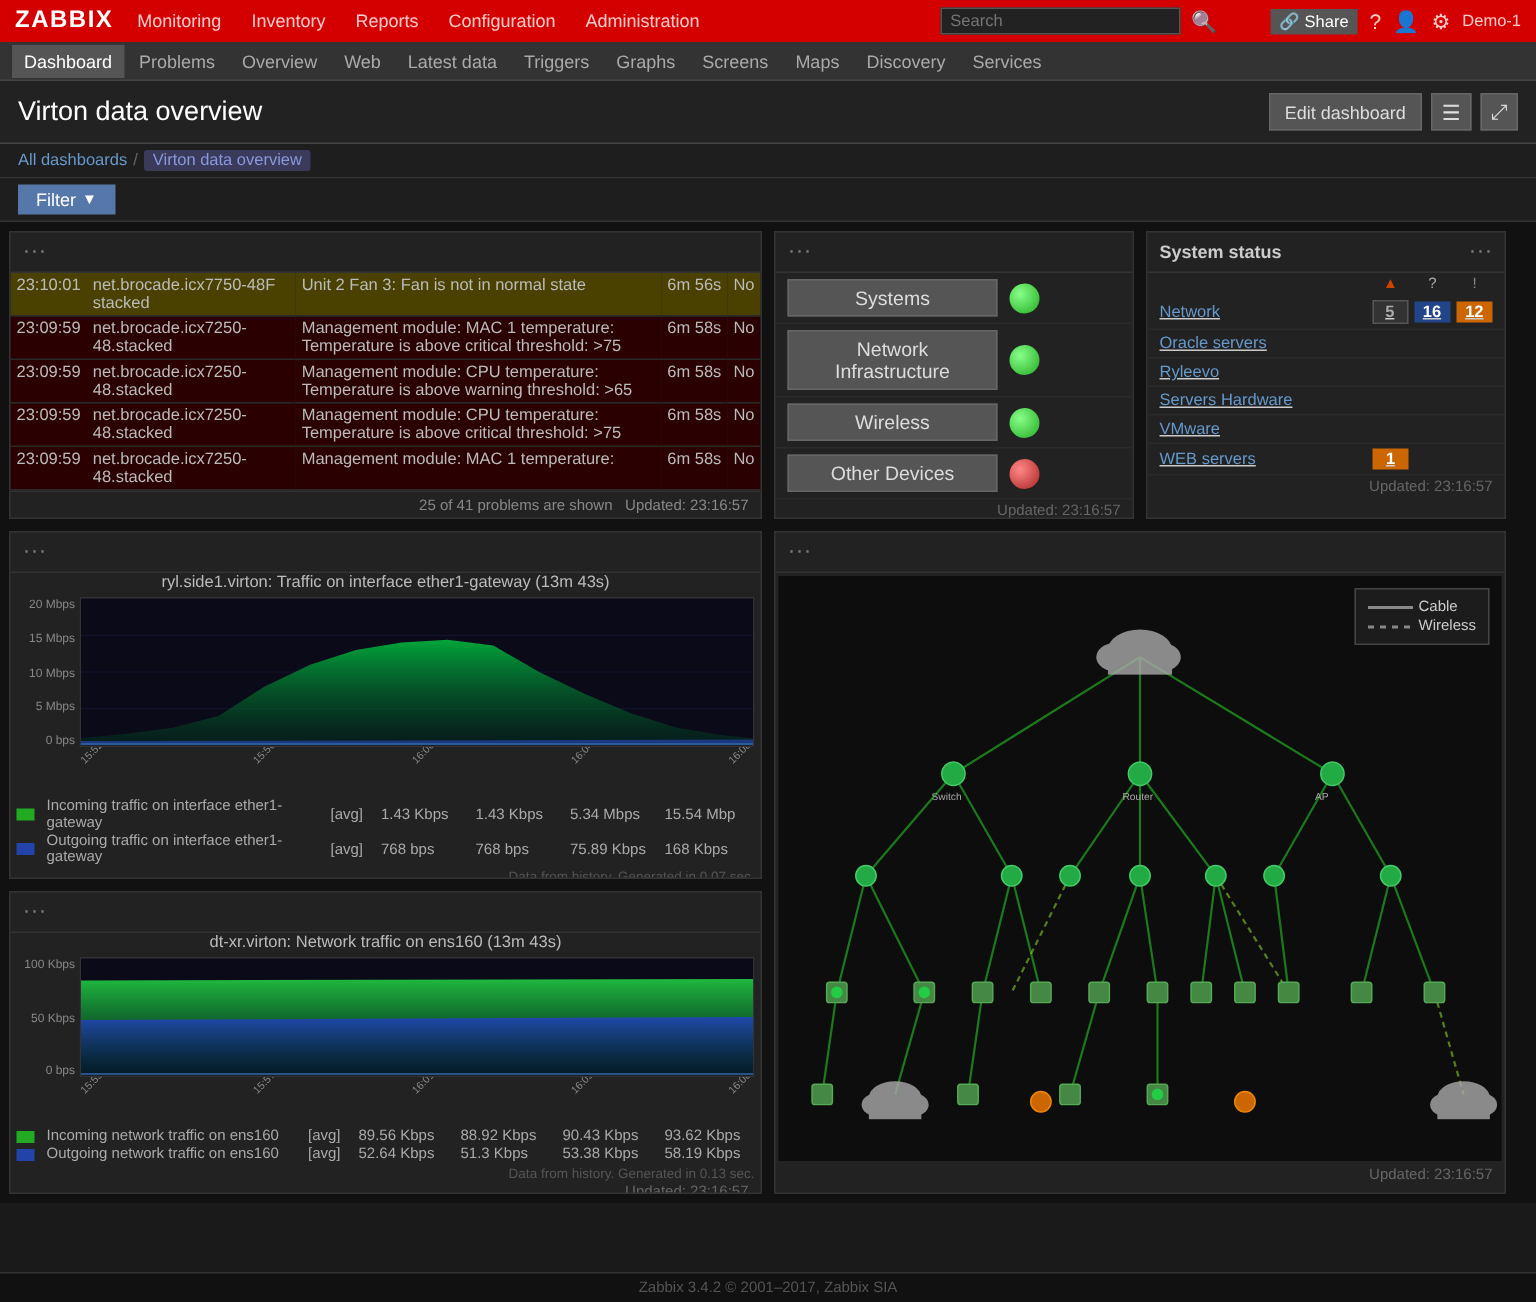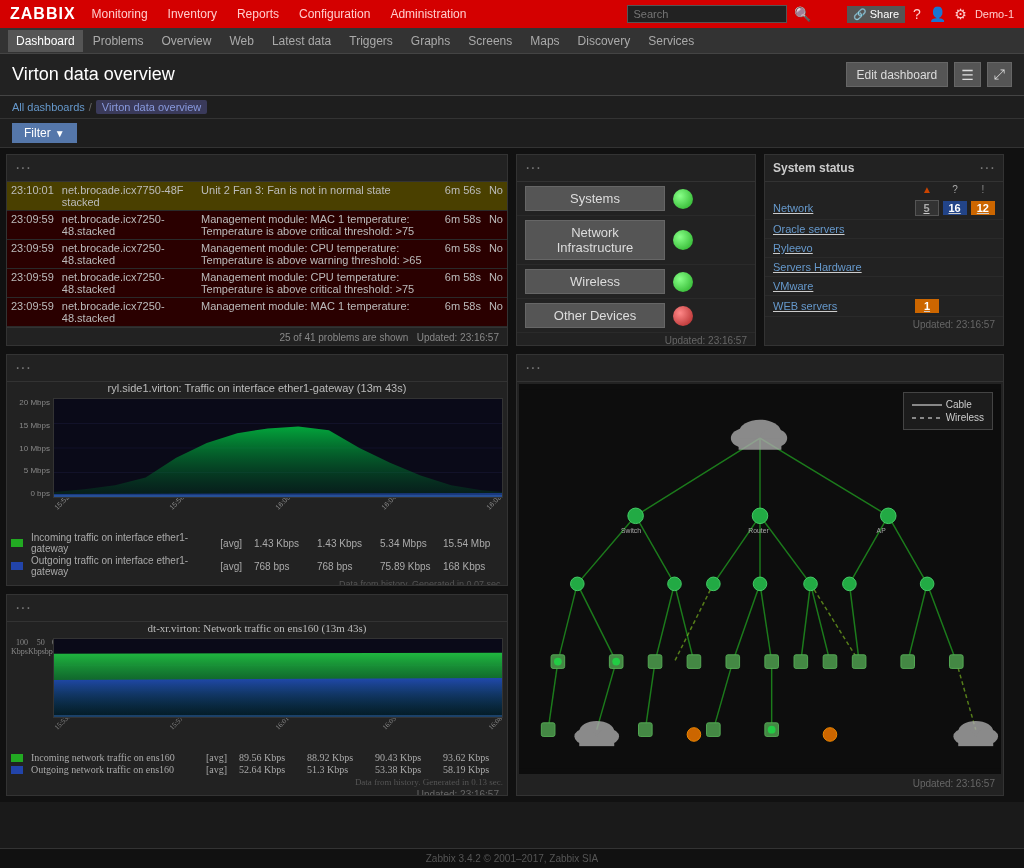--- a/index.html
+++ b/index.html
@@ -450,24 +450,24 @@
         </div>
       </div>
     </div>
     <div class="updated-text">Updated: 23:16:57</div>
   </div>
 
   <div class="panel" style="grid-column:1; grid-row:3; overflow:hidden;">
     <div class="panel-header">
       <span class="panel-dots">···</span>
     </div>
-    <div style="padding: 0 4px; font-family: Liberation Serif, serif;">
+    <div style="padding: 0 4px;">
       <div class="graph-title">dt-xr.virton: Network traffic on ens160 (13m 43s)</div>
       <div style="display:flex; position:relative;">
-        <div style="display:flex; flex-direction:row; justify-content:space-between; font-size:8px; color:#888; width:42px; text-align:right; padding-right:3px; height:80px;">
+        <div style="display:flex; flex-direction:column; justify-content:space-between; font-size:8px; color:#888; width:42px; text-align:right; padding-right:3px; height:80px;">
           <span>100 Kbps</span>
             <span>50 Kbps</span>
             <span>0 bps</span>
         </div>
         <div style="flex:1; background:#0a0a18; border:1px solid #333; height:80px; position:relative; overflow:hidden;">
           <svg width="100%" height="100%" viewBox="0 0 440 80" preserveAspectRatio="none">
             <defs>
               <linearGradient id="greenGrad2" x1="0" y1="0" x2="0" y2="1">
                 <stop offset="0%" stop-color="#22cc44" stop-opacity="0.9"></stop>
                 <stop offset="100%" stop-color="#004422" stop-opacity="0.4"></stop>

